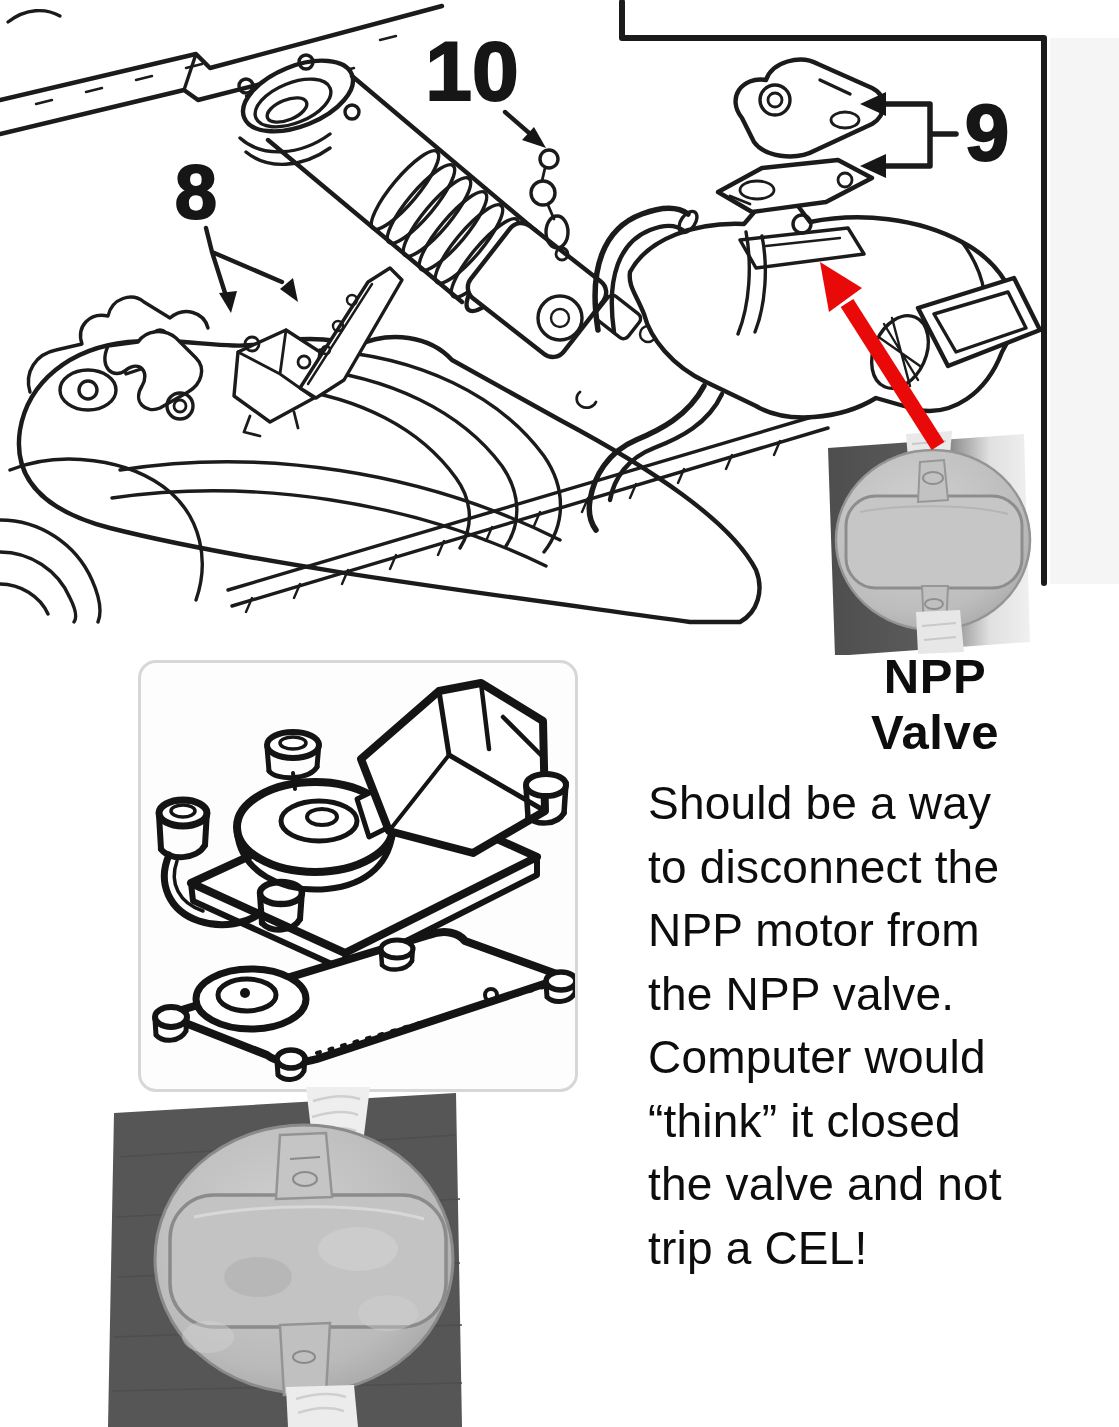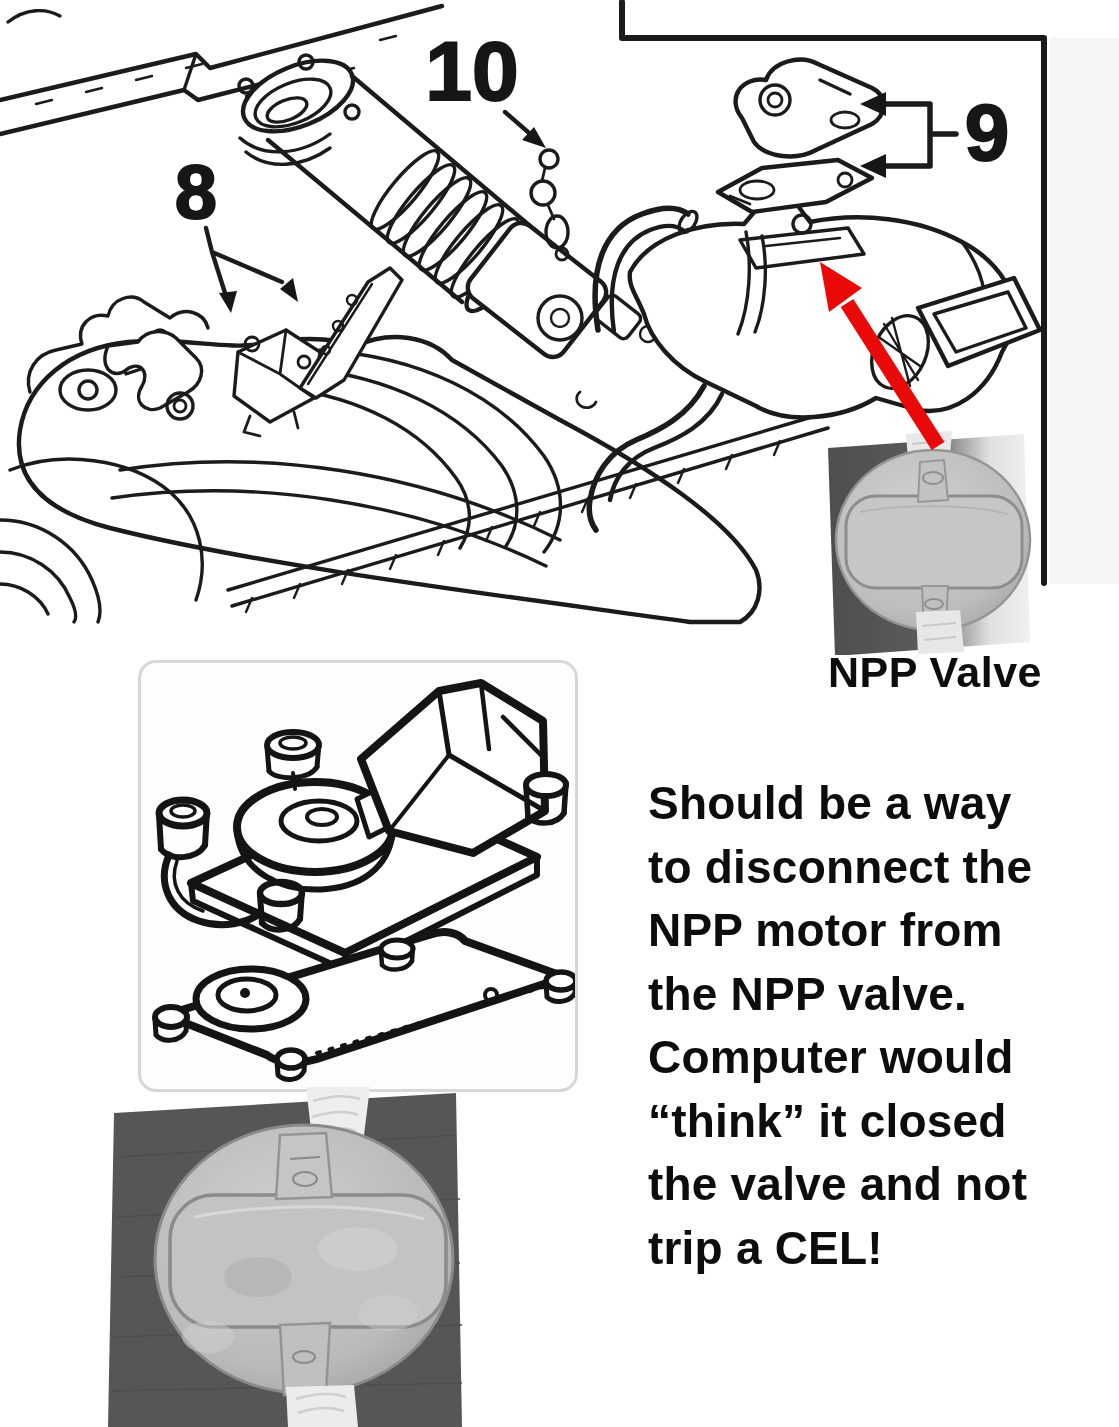--- a/index.html
+++ b/index.html
@@ -9,22 +9,22 @@
   svg{display:block;}
   
   .k2{stroke-width:2.4;} .k25{stroke-width:2.8;} .k3{stroke-width:3.4;}
   .k4{stroke-width:4.4;} .k5{stroke-width:5.5;} .k6{stroke-width:6;}
   .ln{fill:none;stroke:#1b1b1b;stroke-linecap:round;stroke-linejoin:round;}
   .wf{fill:#ffffff;stroke:#1b1b1b;stroke-linecap:round;stroke-linejoin:round;}
   .solid{fill:#161616;stroke:none;}
   .callout{font-family:"Liberation Sans",sans-serif;font-weight:bold;fill:#161616;
            stroke:#161616;stroke-width:2;paint-order:stroke;text-anchor:middle;}
   .frame-box{box-sizing:border-box;border:3px solid #d7d7d7;border-radius:18px;background:#fdfdfd;}
-  .caption{font-weight:bold;color:#0d0d0d;font-size:43px;letter-spacing:0.5px;text-align:center;}
-  .note{font-weight:bold;color:#0d0d0d;font-size:46px;line-height:63.5px;
+  .caption{font-weight:bold;color:#0d0d0d;font-size:49px;letter-spacing:0.5px;text-align:center;}
+  .note{font-weight:normal;color:#0d0d0d;font-size:46px;line-height:63.5px;
         letter-spacing:0.2px;white-space:pre-line;}
   .draw{stroke:#141414;stroke-linecap:round;stroke-linejoin:round;fill:none;}
   .dwf{fill:#ffffff;stroke:#141414;stroke-linecap:round;stroke-linejoin:round;}
 </style>
 </head>
 <body>
 
 <div class="stage">
 
   <svg class="abs" style="left:0;top:0" width="1119" height="655" viewBox="0 0 1119 655">

